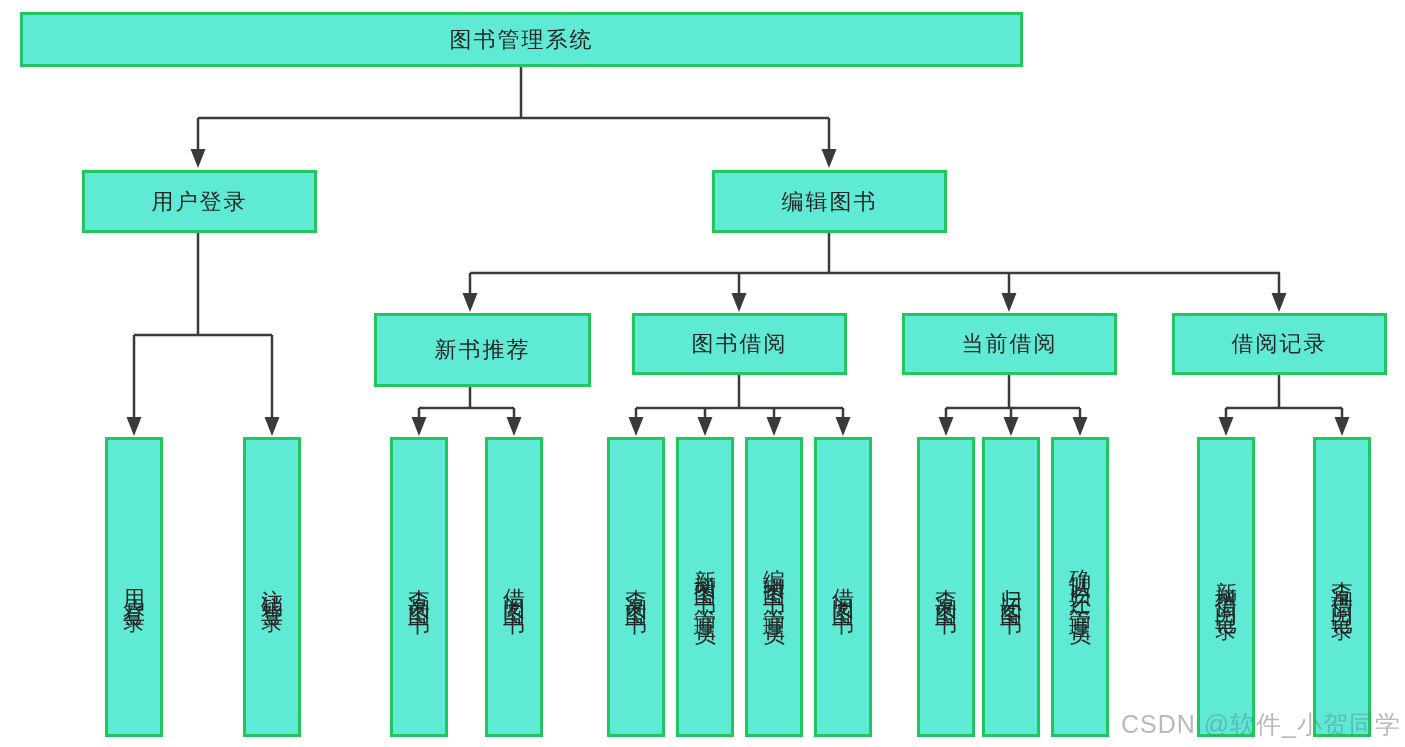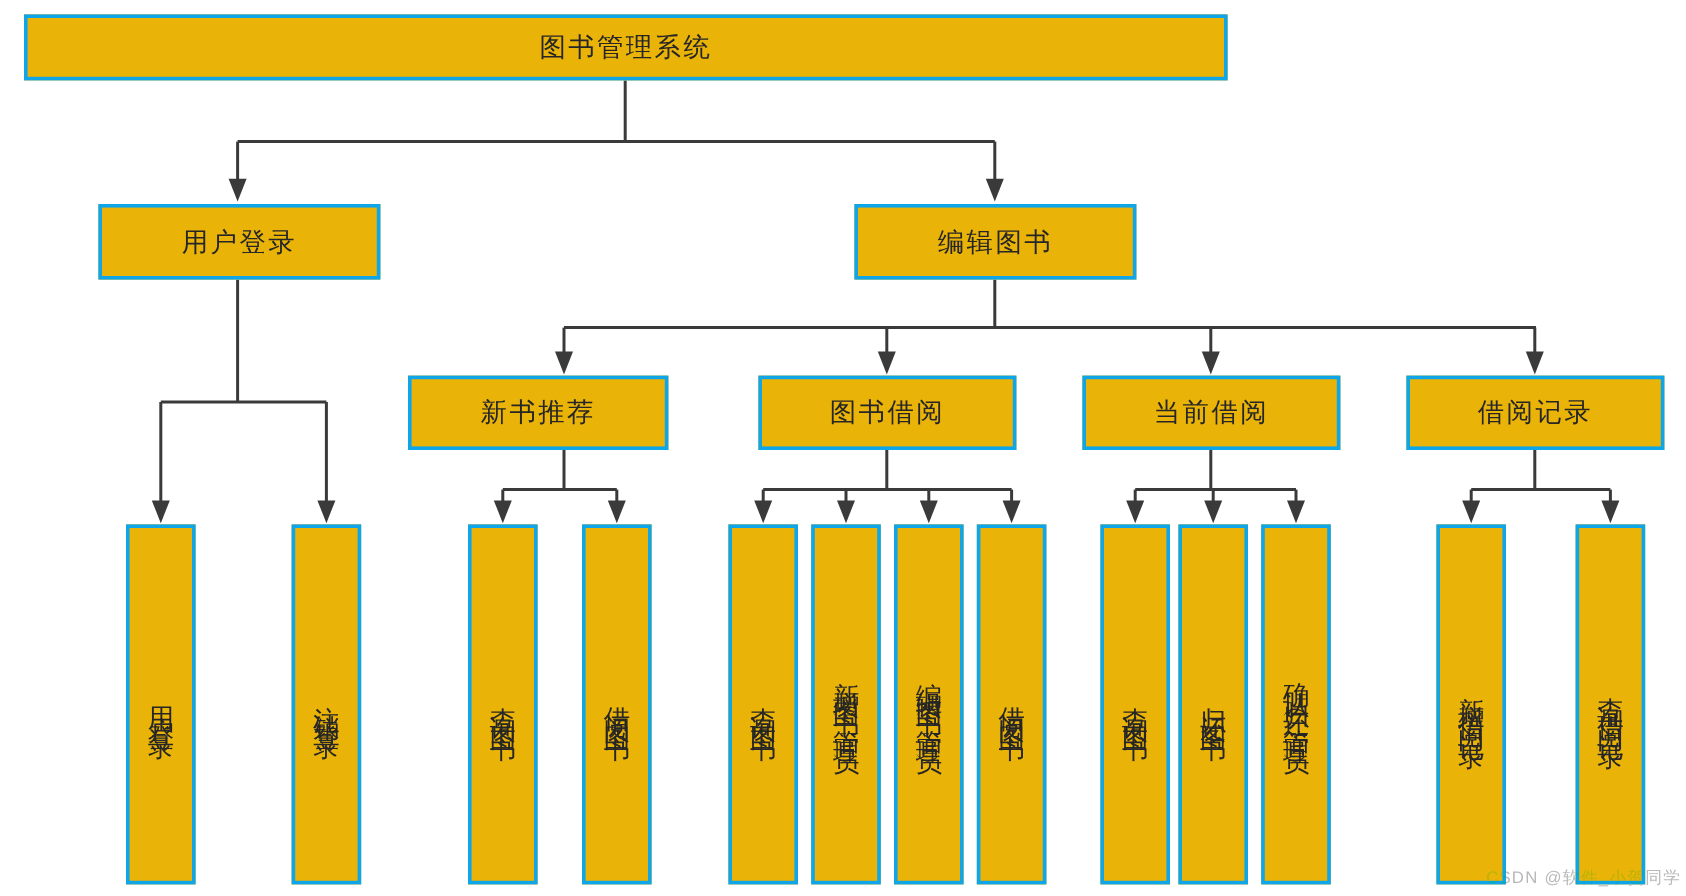--- a/index.html
+++ b/index.html
@@ -7,22 +7,22 @@
     position:relative;
     width:1405px;height:747px;
     background:#ffffff;
     font-family:"Liberation Sans", sans-serif;
     overflow:hidden;
   }
   .stage svg{position:absolute;left:0;top:0;z-index:1;}
   .box{
     position:absolute;
     box-sizing:border-box;
-    border:3px solid #0ea5e9;
-    background:#eab308;
+    border:3px solid #22c55e;
+    background:#5eead4;
     display:flex;
     align-items:center;
     justify-content:center;
     color:#262626;
     z-index:2;
     text-align:center;
   }
   .box.h span{
     font-size:22px;
     letter-spacing:2px;
@@ -31,21 +31,21 @@
   .box.v span{
     writing-mode:vertical-rl;
     font-size:22px;
     letter-spacing:8px;
     line-height:1.1;
   }
   .watermark{
     position:absolute;
     right:4px;
     bottom:6px;
-    font-size:14px;
+    font-size:25px;
     color:#b9b9b9;
     letter-spacing:1px;
     z-index:5;
     mix-blend-mode:darken;
     white-space:nowrap;
   }
 </style>
 </head>
 <body>
 
@@ -110,21 +110,21 @@
     <span>图书管理系统</span>
   </div>
 
   <div class="box h" style="left:82px;top:170px;width:235px;height:63px">
     <span>用户登录</span>
   </div>
   <div class="box h" style="left:712px;top:170px;width:235px;height:63px">
     <span>编辑图书</span>
   </div>
 
-  <div class="box h" style="left:340px;top:313px;width:217px;height:62px">
+  <div class="box h" style="left:374px;top:313px;width:217px;height:74px">
     <span>新书推荐</span>
   </div>
   <div class="box h" style="left:632px;top:313px;width:215px;height:62px">
     <span>图书借阅</span>
   </div>
   <div class="box h" style="left:902px;top:313px;width:215px;height:62px">
     <span>当前借阅</span>
   </div>
   <div class="box h" style="left:1172px;top:313px;width:215px;height:62px">
     <span>借阅记录</span>

